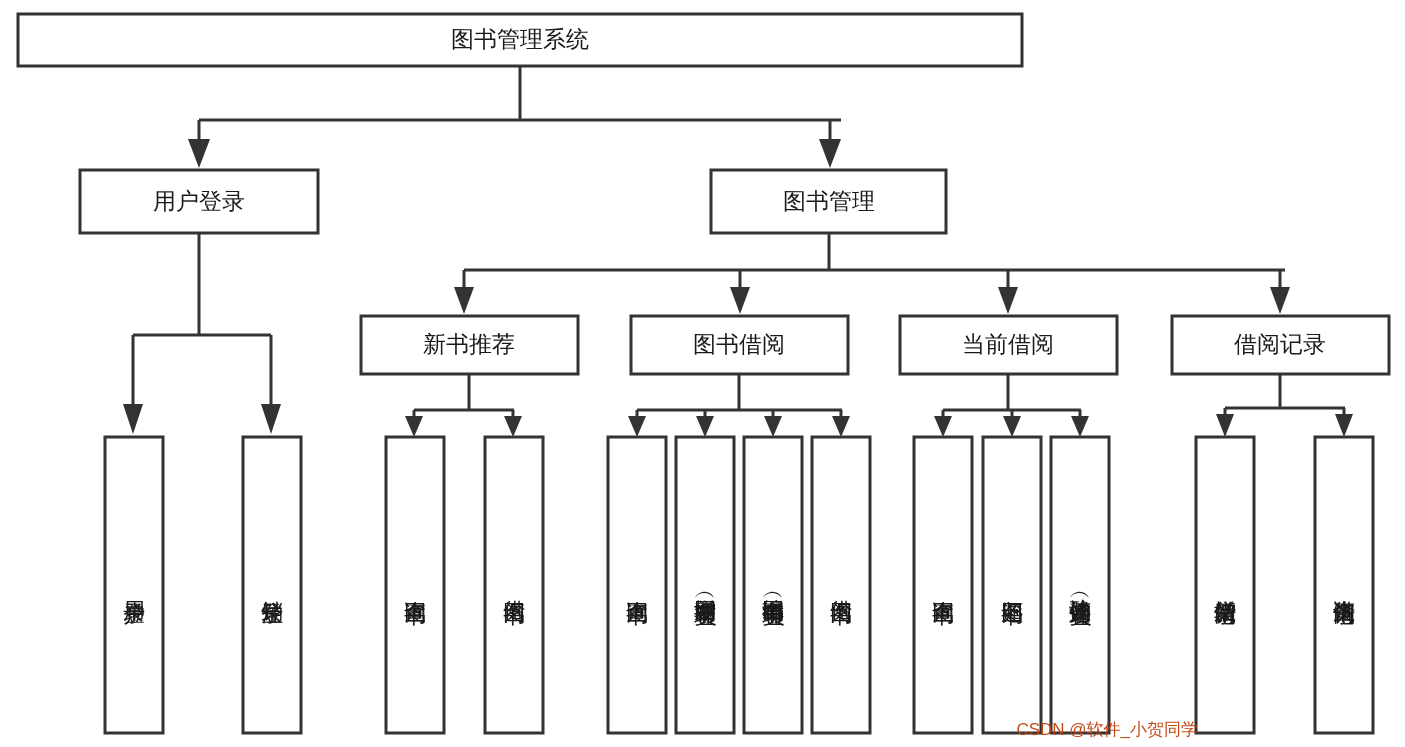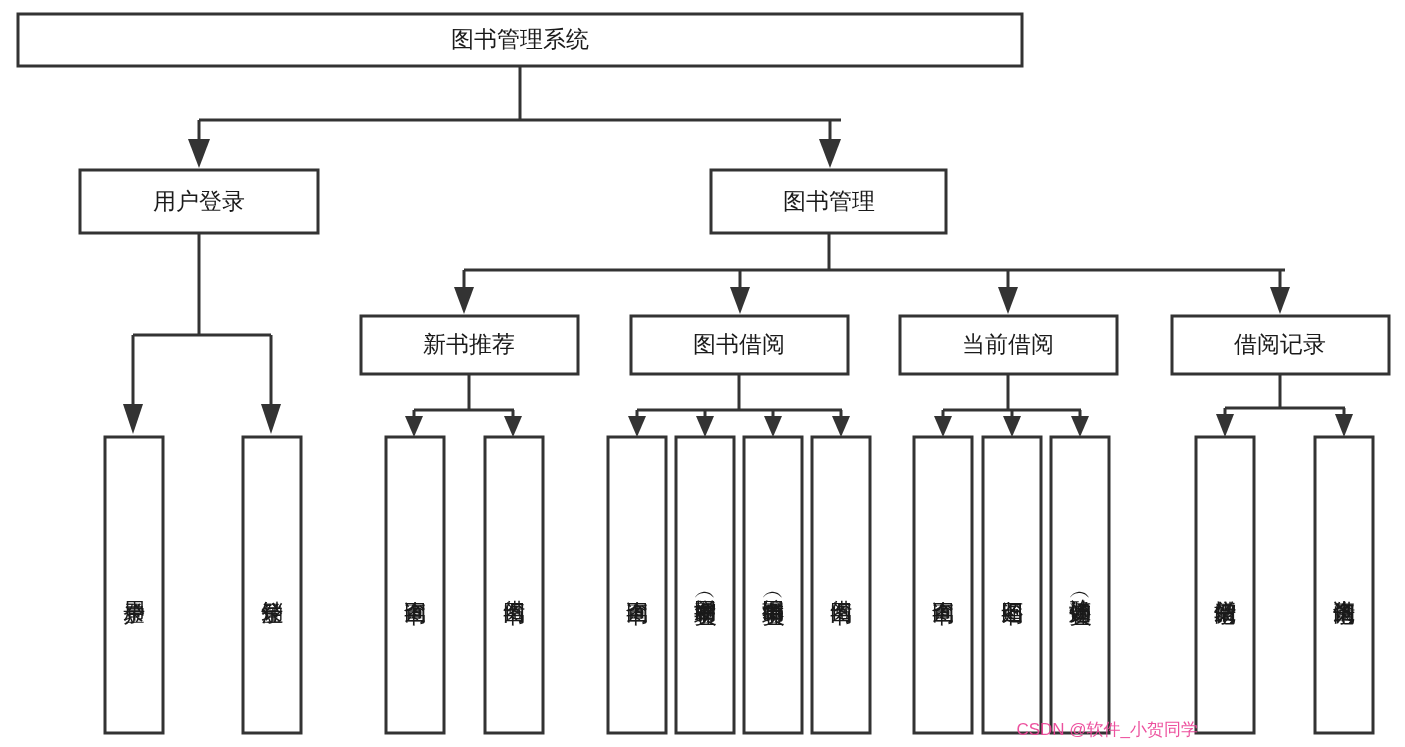--- a/index.html
+++ b/index.html
@@ -68,21 +68,21 @@
     letter-spacing: 1px;
     white-space: nowrap;
     text-align: center;
   }
   .watermark {
     position: absolute;
     right: 8px;
     bottom: 6px;
     font-family: "Liberation Sans", sans-serif;
     font-size: 17px;
-    color: #ec4899;
+    color: #c2410c;
     opacity: 0.95;
     white-space: nowrap;
     pointer-events: none;
   }
 </style>
 </head>
 <body>
 
 <div id="diagram-root">
 

